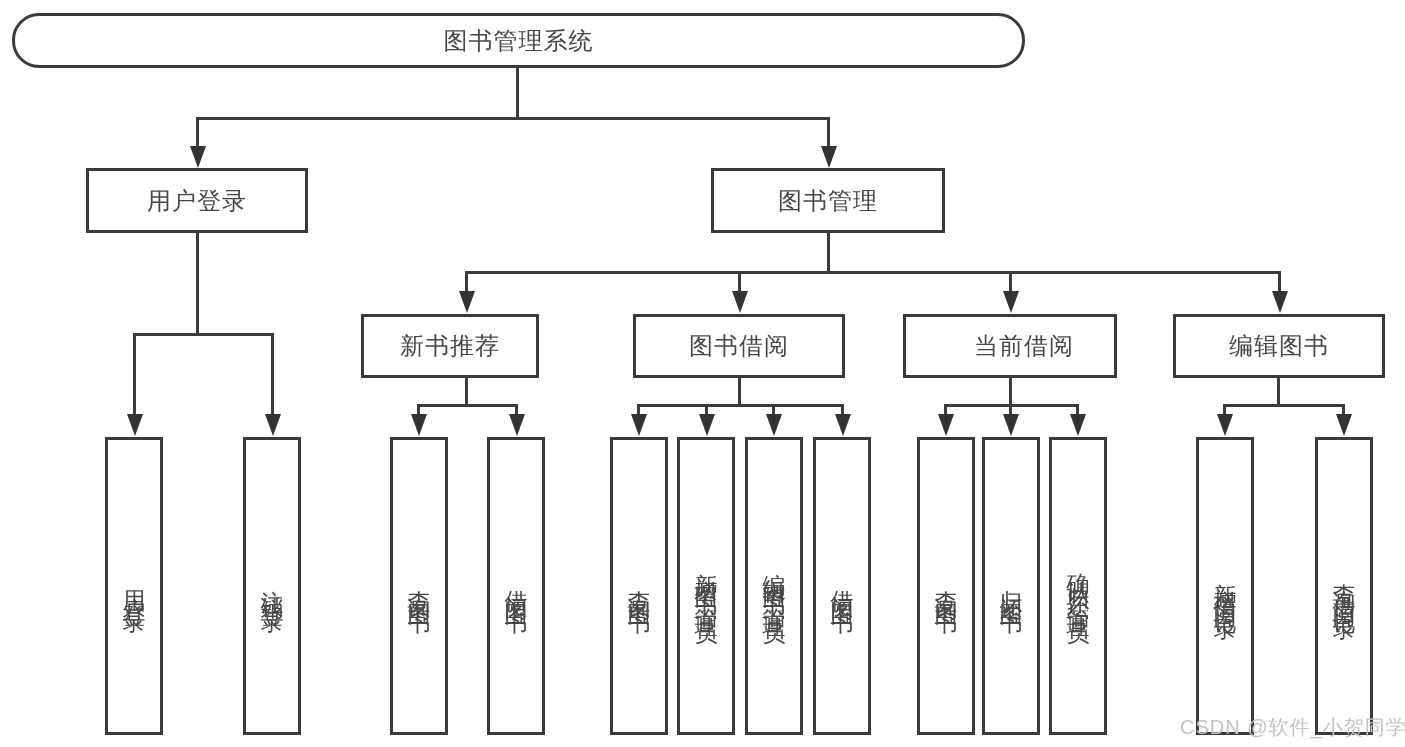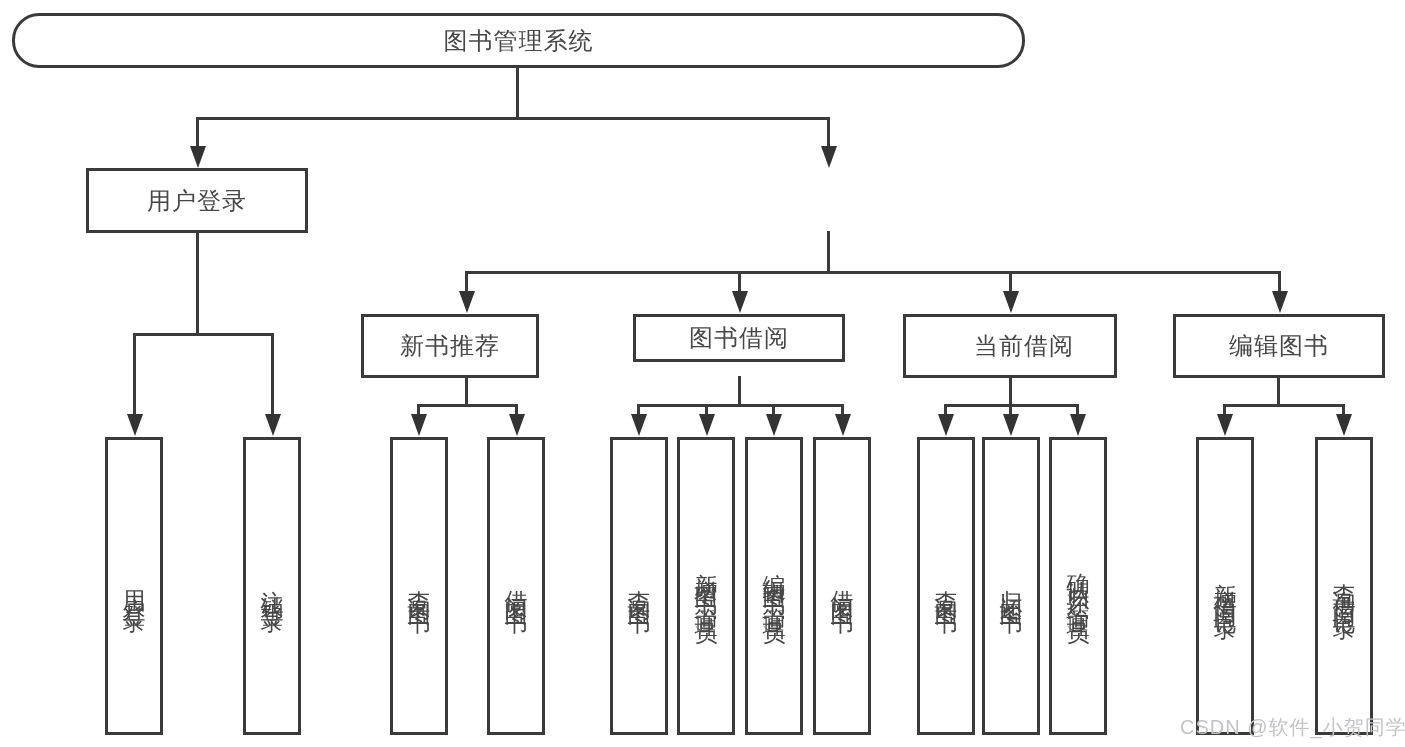--- a/index.html
+++ b/index.html
@@ -54,38 +54,39 @@
     letter-spacing:1px;
     z-index:5;
     white-space:nowrap;
   }
 
   
   #root-box{left:12px;top:13px;width:1013px;height:55px;border-radius:27px;}
   #l2-user-login{left:86px;top:168px;width:222px;height:65px;}
   #l2-book-mgmt{left:711px;top:168px;width:234px;height:65px;}
   #l3-new-books{left:361px;top:314px;width:178px;height:64px;}
-  #l3-borrowing{left:633px;top:314px;width:212px;height:48px;}
+  #l3-borrowing{left:633px;top:314px;width:212px;height:64px;}
   #l3-current{left:903px;top:314px;width:214px;height:64px;padding-left:28px;}
   #l3-records{left:1173px;top:314px;width:212px;height:64px;}
   .leaf{top:437px;width:58px;height:298px;}
   #leaf-0{left:105px;} #leaf-1{left:243px;}
   #leaf-2{left:390px;} #leaf-3{left:487px;}
   #leaf-4{left:610px;} #leaf-5{left:677px;} #leaf-6{left:745px;} #leaf-7{left:813px;}
   #leaf-8{left:917px;} #leaf-9{left:982px;} #leaf-10{left:1049px;}
   #leaf-11{left:1196px;} #leaf-12{left:1315px;}
 </style>
 </head>
 <body>
 
 <div id="canvas">
 
   <div class="box" id="root-box">图书管理系统</div>
 
   <div class="box" id="l2-user-login">用户登录</div>
+  <div class="box" id="l2-book-mgmt">图书管理</div>
 
   <div class="box" id="l3-new-books">新书推荐</div>
   <div class="box" id="l3-borrowing">图书借阅</div>
   <div class="box" id="l3-current">当前借阅</div>
   <div class="box" id="l3-records">编辑图书</div>
 
   <div class="box vbox leaf" id="leaf-0">用户登录</div>
   <div class="box vbox leaf" id="leaf-1">注销登录</div>
 
   <div class="box vbox leaf" id="leaf-2">查询图书</div>

